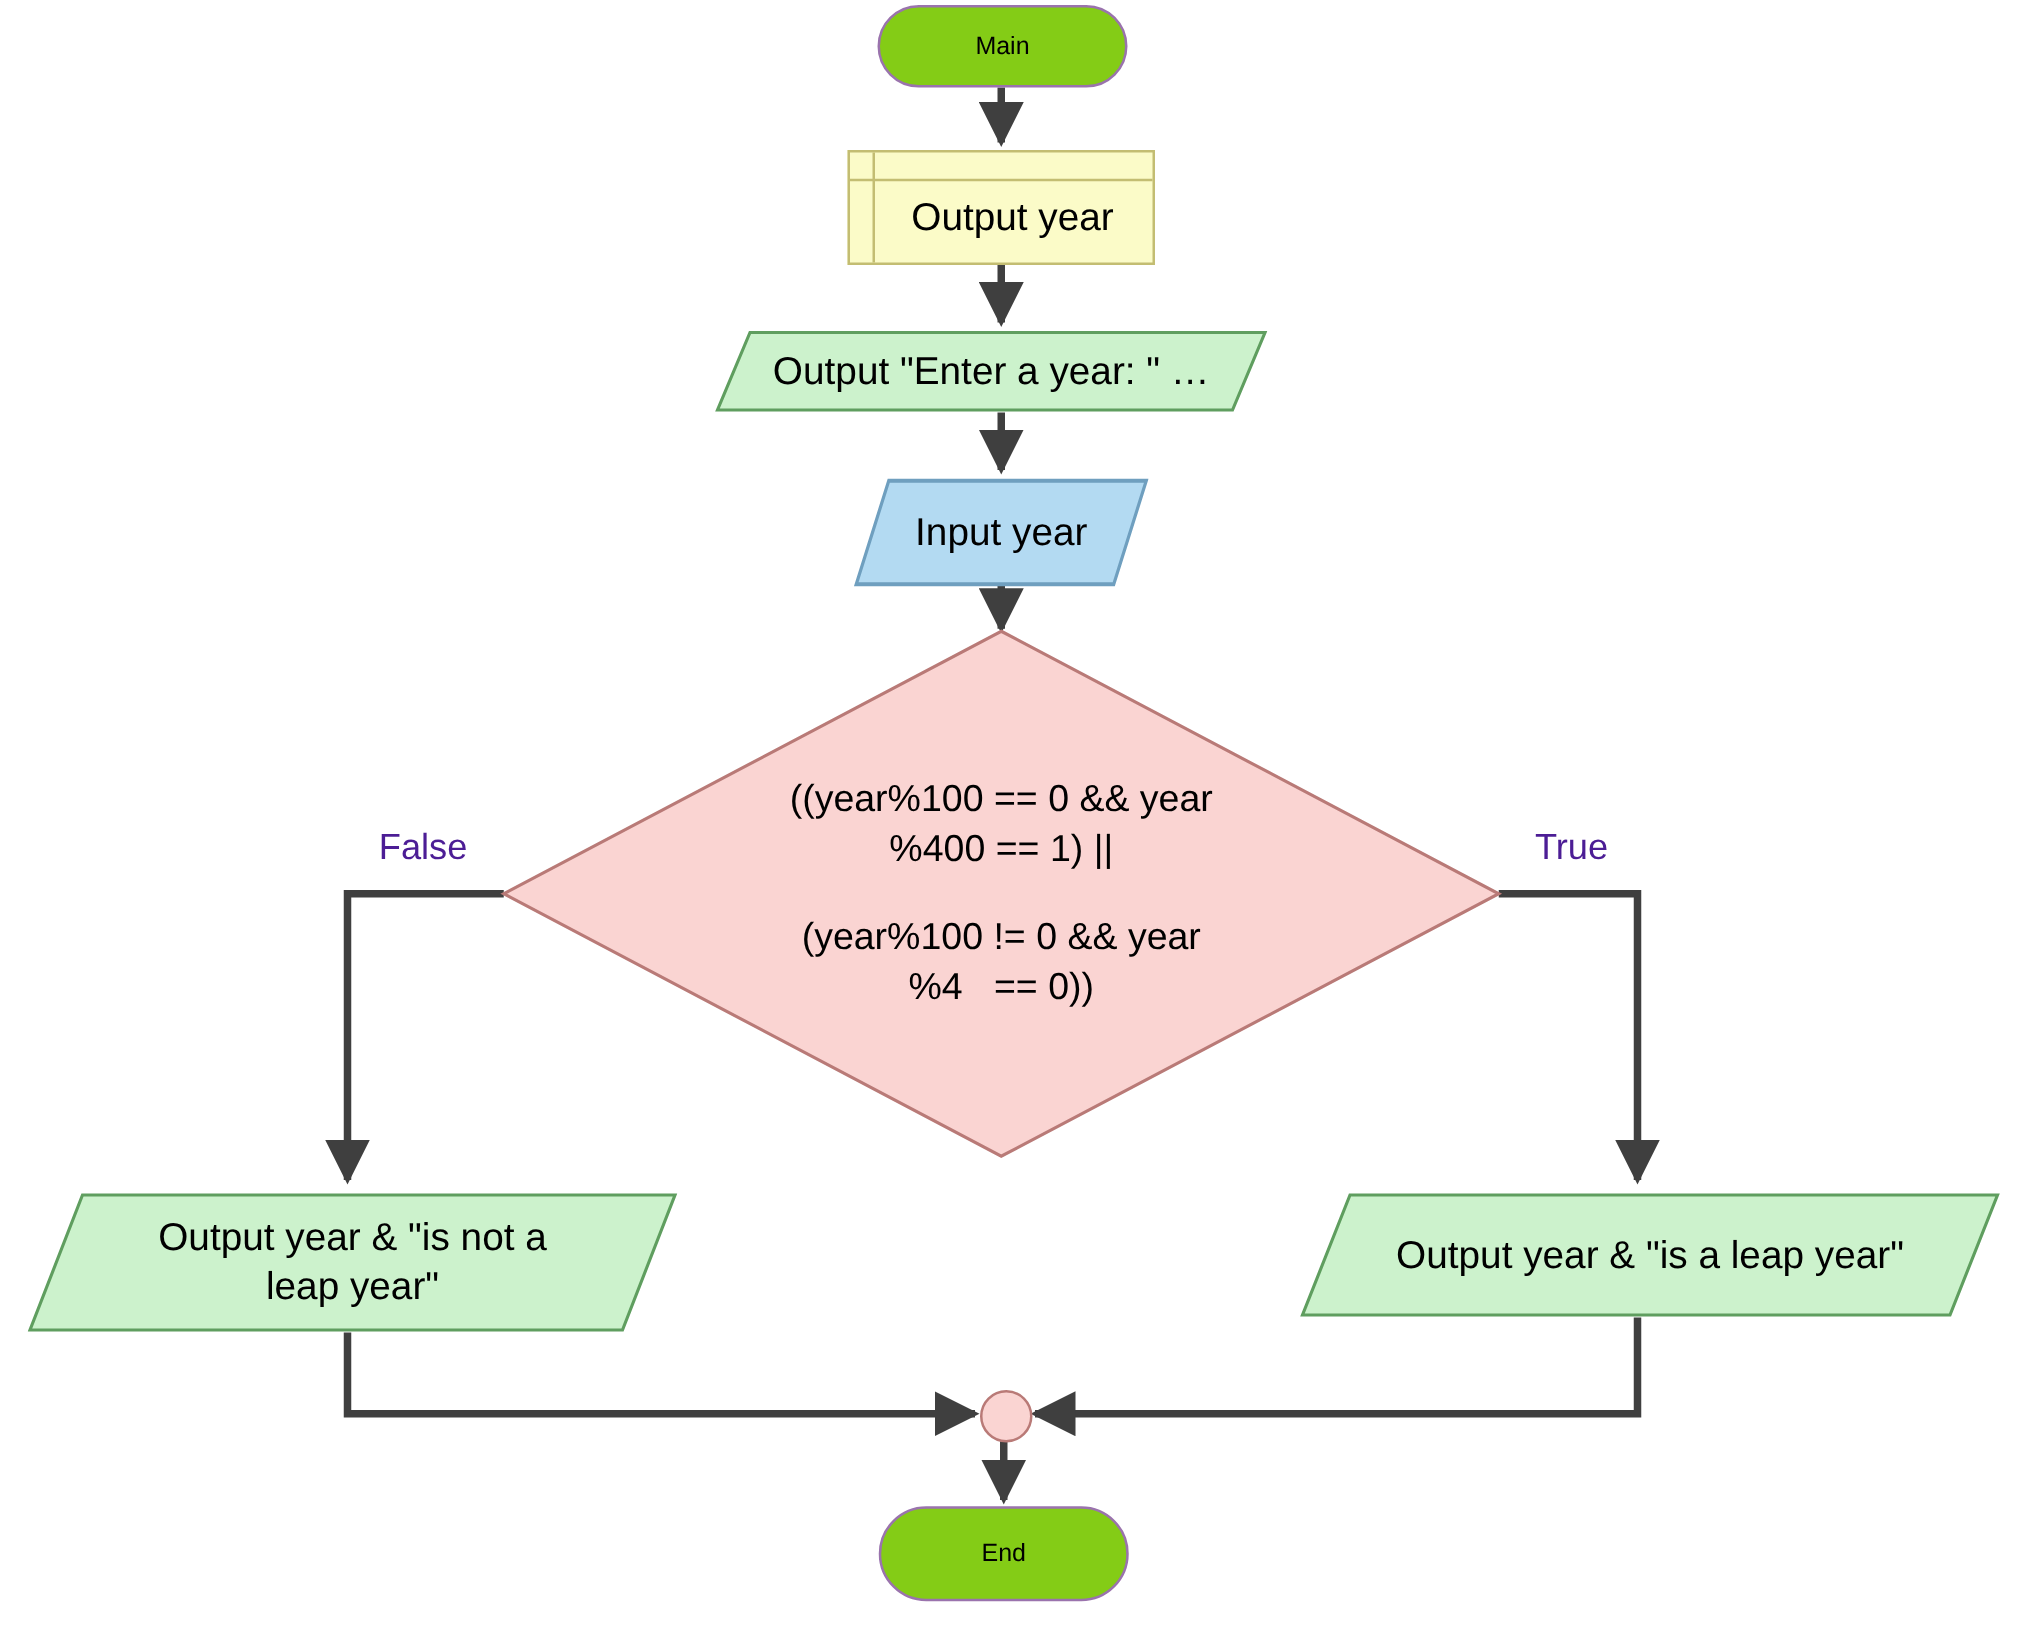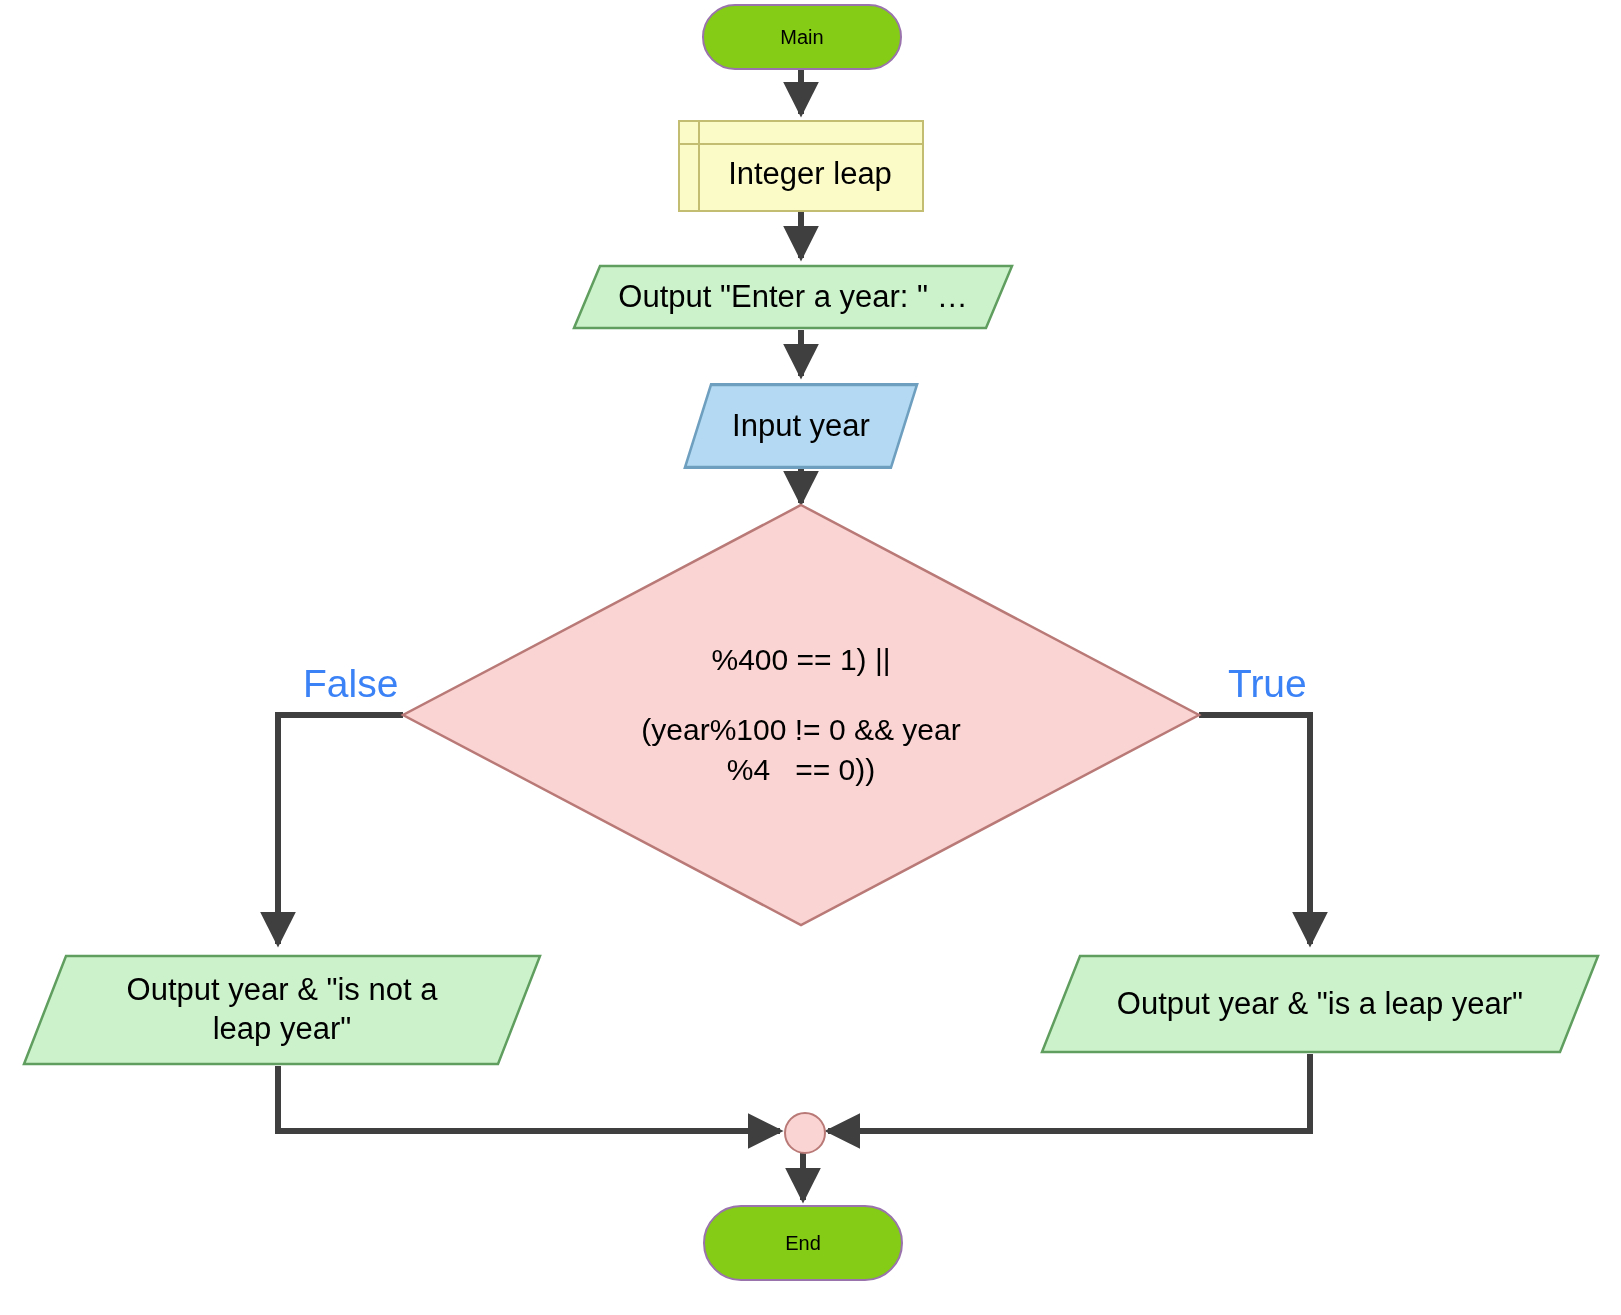--- a/index.html
+++ b/index.html
@@ -134,22 +134,22 @@
   .merge-dot {
     position: absolute;
     background: #fad4d2;
     border: 2px solid #b97a77;
     border-radius: 50%;
   }
 
   
   .branch-label {
     position: absolute;
-    font-size: 39px;
-    color: #3b82f6;
+    font-size: 29px;
+    color: #4c1d95;
     white-space: nowrap;
   }
 </style>
 </head>
 <body>
 
 <div id="canvas">
 
   <svg id="edges" viewBox="0 0 1621 1315" xmlns="http://www.w3.org/2000/svg">
     <defs>
@@ -179,21 +179,21 @@
     </g>
   </svg>
 
   <div class="node terminator" style="left:702px; top:4px; width:200px; height:66px;">
     <span>Main</span>
   </div>
 
   <div class="node declaration" style="left:678px; top:120px; width:246px; height:92px;">
     <span class="decl-topbar"></span>
     <span class="decl-colline"></span>
-    <span class="decl-label">Integer leap</span>
+    <span class="decl-label">Output year</span>
   </div>
 
   <div class="para-wrap" style="left:572px; top:264px; width:442px; height:66px;">
     <svg viewBox="0 0 442 66" preserveAspectRatio="none" xmlns="http://www.w3.org/2000/svg">
       <polygon points="28,2 440,2 414,64 2,64" fill="#ccf2cc" stroke="#5f9e5f" stroke-width="2.5"></polygon>
     </svg>
     <div class="para-text">Output "Enter a year: " …</div>
   </div>
 
   <div class="para-wrap" style="left:683px; top:382px; width:236px; height:88px;">
@@ -201,20 +201,21 @@
       <polygon points="28,2 234,2 208,66 2,66" fill="#b3daf2" stroke="#6f9fbf" stroke-width="2.5"></polygon>
     </svg>
     <div class="para-text">Input year</div>
   </div>
 
   <div class="diamond-wrap" style="left:400px; top:502px; width:802px; height:426px;">
     <svg viewBox="0 0 802 426" preserveAspectRatio="none" xmlns="http://www.w3.org/2000/svg">
       <polygon points="401,3 799,213 401,423 3,213" fill="#fad4d2" stroke="#b97a77" stroke-width="2.5"></polygon>
     </svg>
     <div class="diamond-text">
+      <span>((year%100 == 0 &amp;&amp; year</span>
       <span>%400 == 1) ||</span>
       <span class="cond-gap"></span>
       <span>(year%100 != 0 &amp;&amp; year</span>
       <span>%4   == 0))</span>
     </div>
   </div>
 
   <div class="branch-label" style="left:303px; top:662px;">False</div>
 
   <div class="branch-label" style="left:1228px; top:662px;">True</div>

